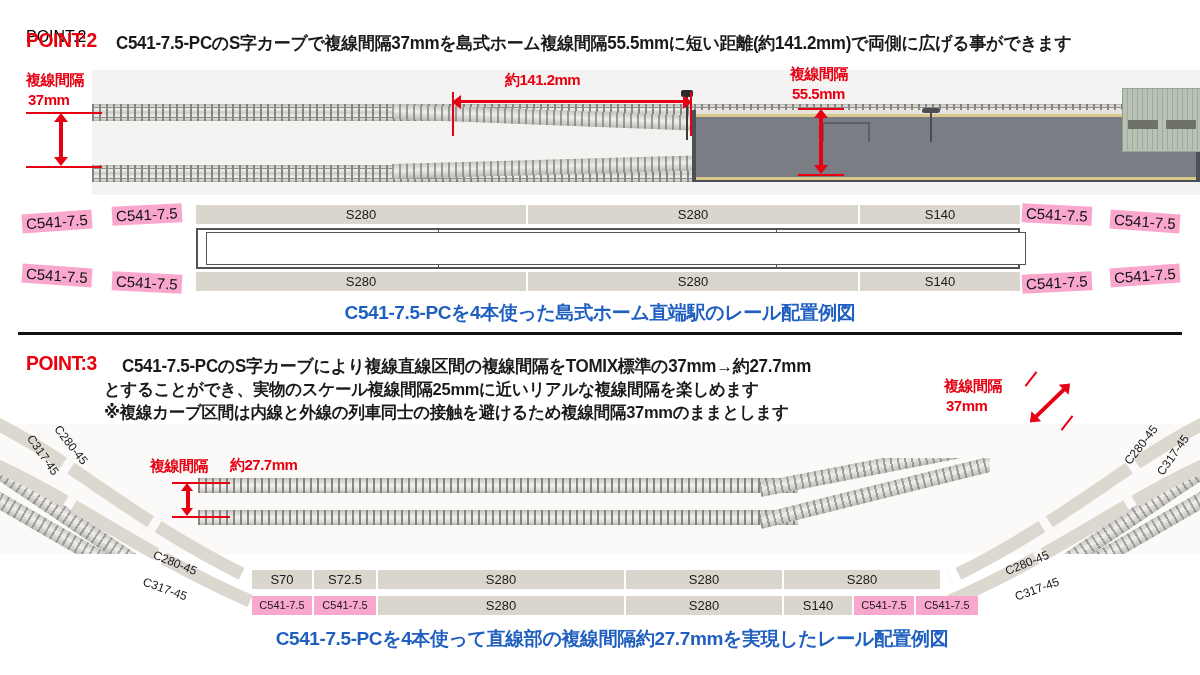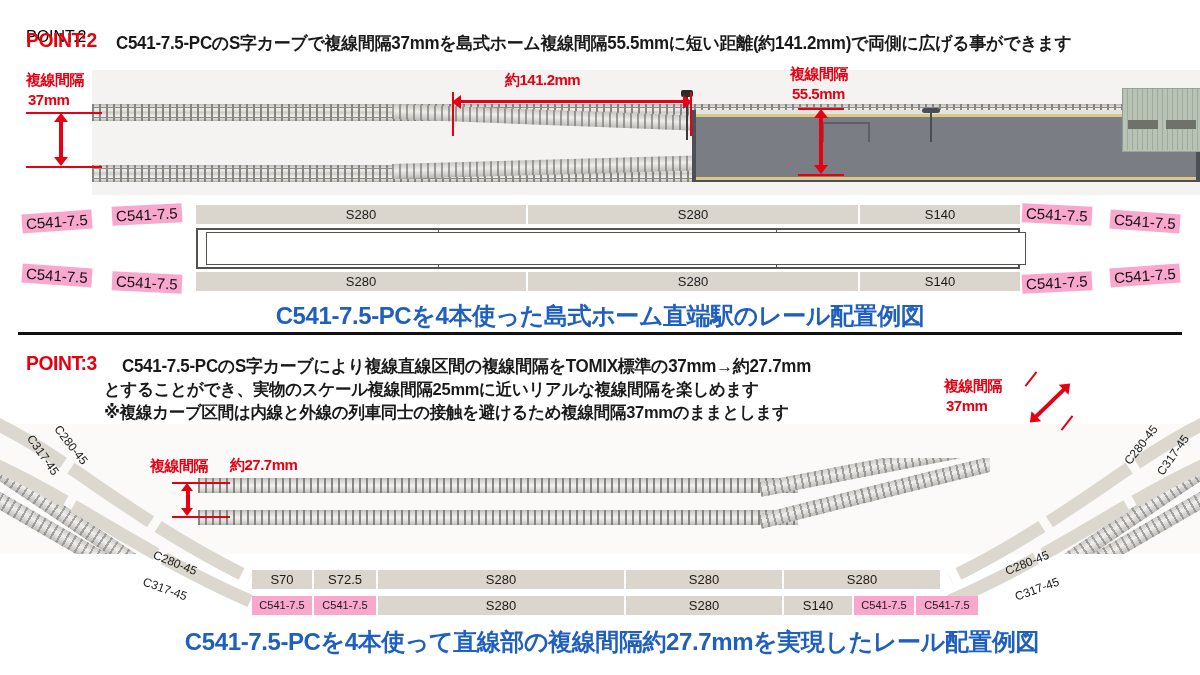--- a/index.html
+++ b/index.html
@@ -84,21 +84,21 @@
     padding:1px 4px;white-space:nowrap;line-height:17px;font-weight:normal;
   }
 
   
   .platbox{position:absolute;border:2px solid #55534f;background:#ffffff;box-sizing:border-box;}
   .platbox .vline{position:absolute;top:0;bottom:0;width:1px;background:#55534f;}
 
   
   .caption{
     position:absolute;width:100%;text-align:center;
-    color:#1f5fbf;font-weight:bold;font-size:24px;letter-spacing:-0.4px;
+    color:#1f5fbf;font-weight:bold;font-size:19px;letter-spacing:-0.4px;
   }
 
   
   .curvelabel{
     position:absolute;font-size:12px;color:#1a1a1a;white-space:nowrap;
     font-weight:normal;
   }
 </style>
 </head>
 <body>

